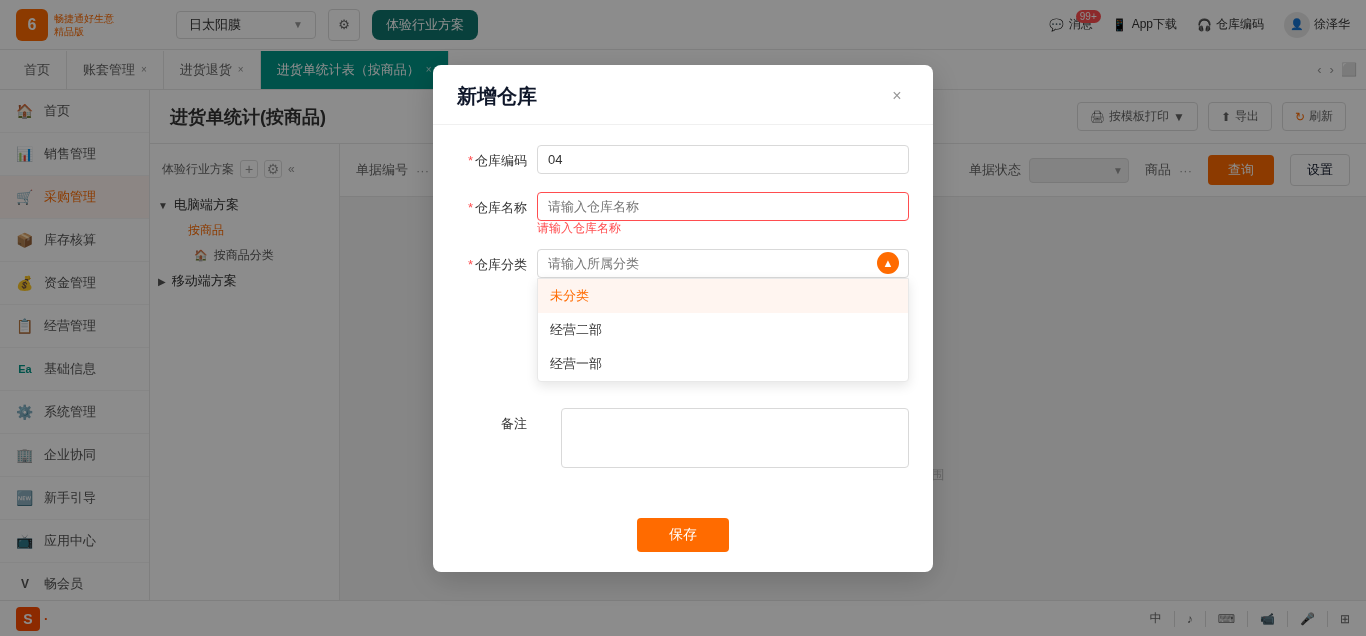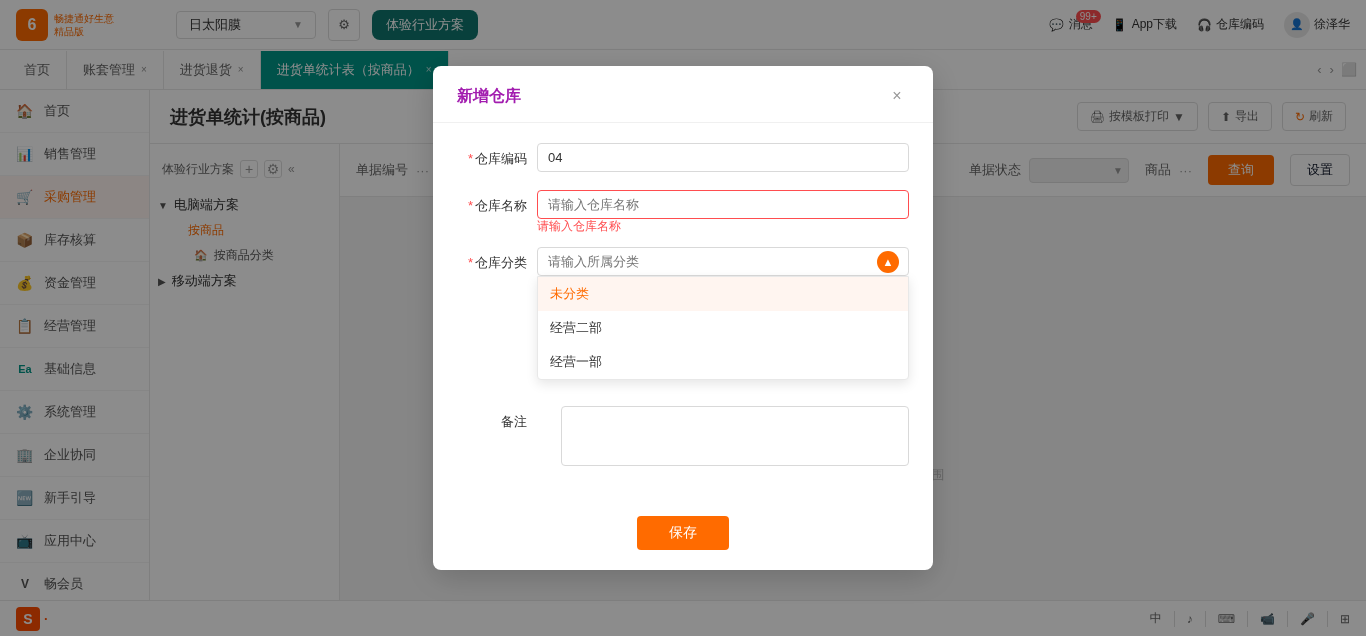--- a/index.html
+++ b/index.html
@@ -278,23 +278,23 @@
       position: relative;
     }
     .modal-header {
       padding: 18px 24px 14px;
       border-bottom: 1px solid #f0f0f0;
       display: flex;
       align-items: center;
       justify-content: space-between;
     }
     .modal-title {
-      font-size: 16px;
+      font-size: 20px;
       font-weight: bold;
-      color: #a21caf;
+      color: #0f172a;
     }
     .modal-close {
       cursor: pointer;
       font-size: 16px;
       color: #999;
       width: 24px;
       height: 24px;
       display: flex;
       align-items: center;
       justify-content: center;

